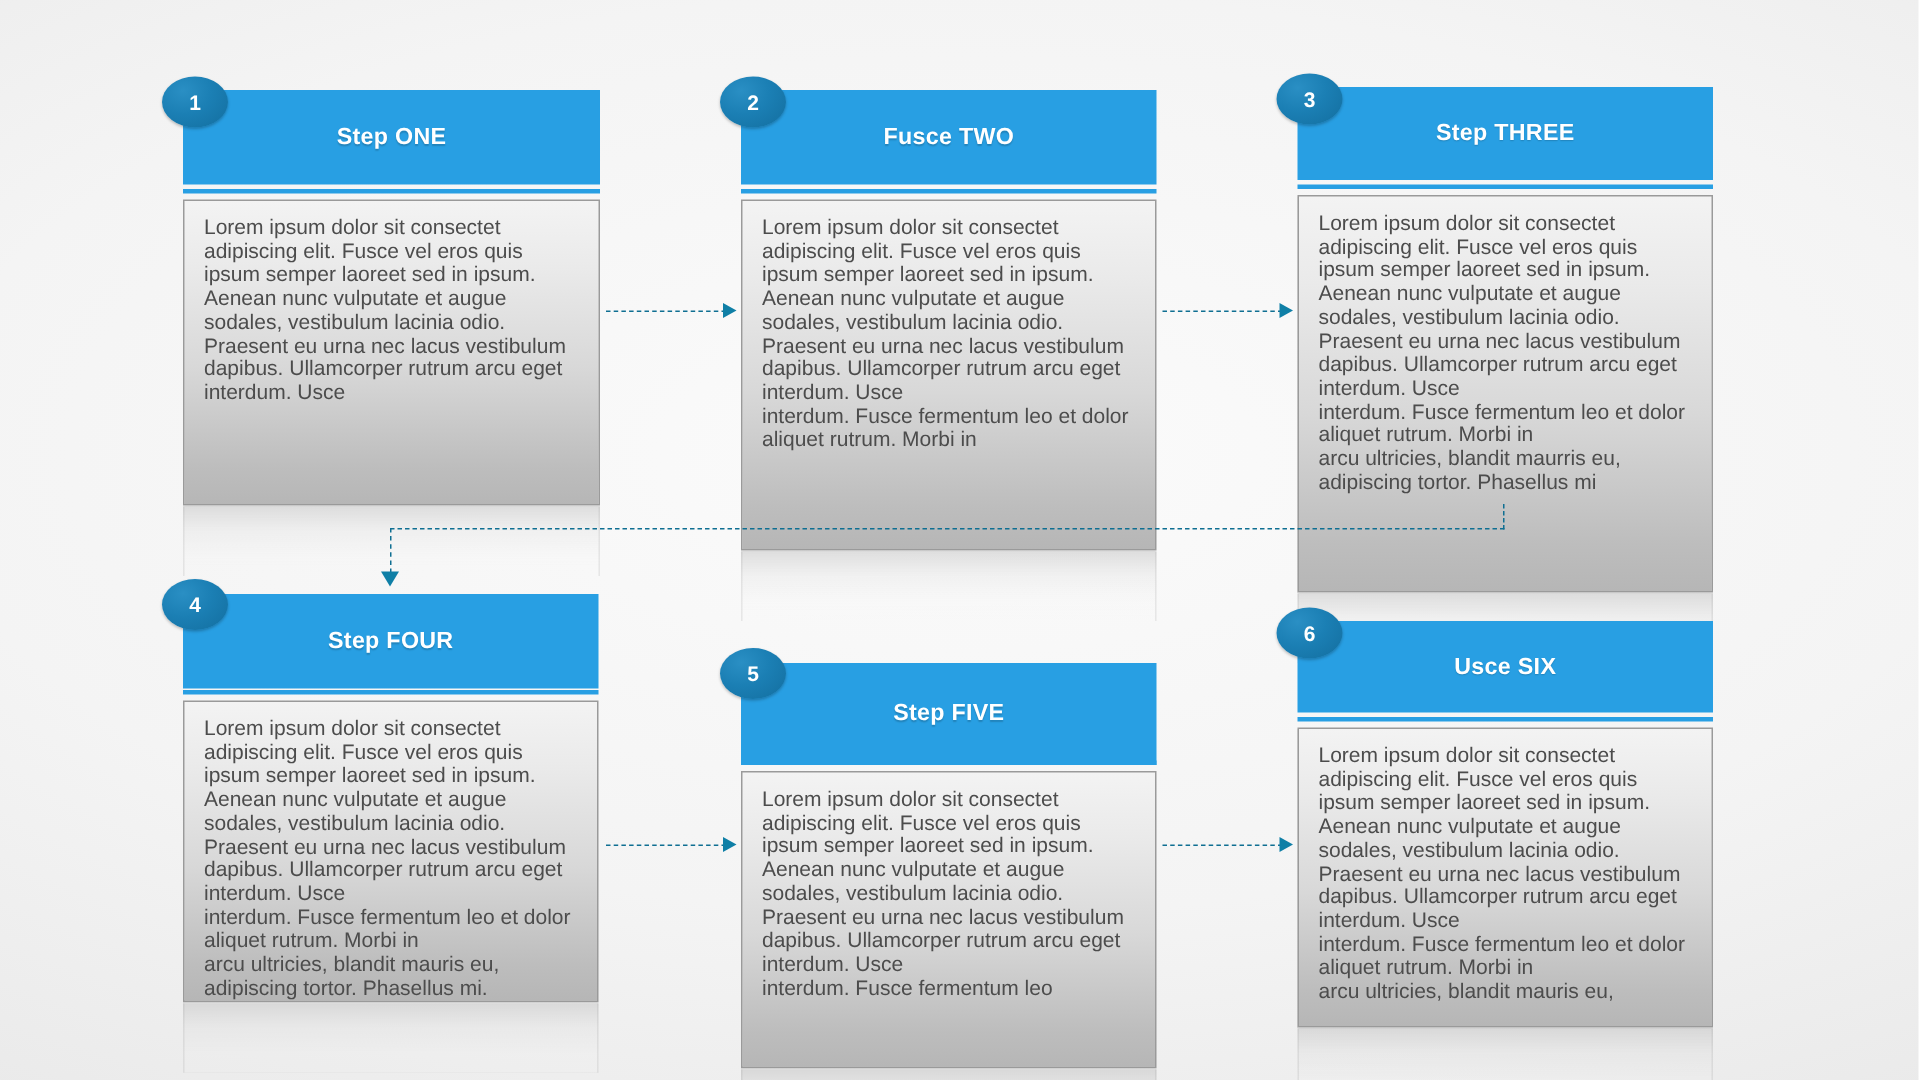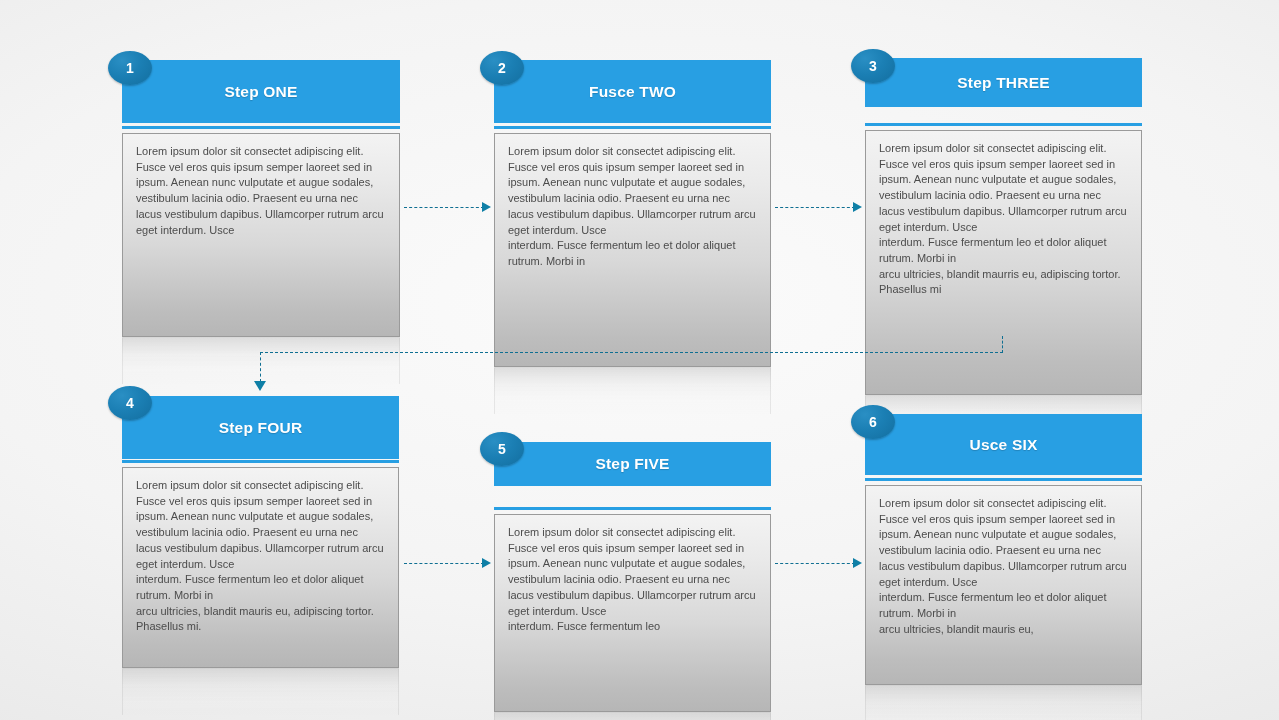--- a/index.html
+++ b/index.html
@@ -46,21 +46,21 @@
     height: 3px;
     background: #289fe3;
   }
   .step-body {
     position: absolute;
     left: 0;
     box-sizing: border-box;
     border: 1px solid #9a9a9a;
     background: linear-gradient(180deg, #f3f3f3 0%, #eaeaea 22%, #d8d8d8 55%, #bdbdbd 88%, #b6b6b6 100%);
     color: #4c4c4c;
-    font-size: 11px;
+    font-size: 14px;
     line-height: 15.7px;
     padding: 10px 13px 8px 13px;
     white-space: pre-line;
     box-shadow: 0 1px 0 rgba(0,0,0,0.12);
   }
   .step-reflection {
     position: absolute;
     left: 0;
     box-sizing: border-box;
     background: linear-gradient(180deg, rgba(186,186,186,0.42) 0%, rgba(210,210,210,0.20) 35%, rgba(235,235,235,0.05) 72%, rgba(255,255,255,0) 100%);
@@ -142,21 +142,21 @@
     <div class="header-rule" style="top:66px;"></div>
     <div class="step-body" style="top:73px; width:277px; height:234px;">Lorem  ipsum dolor sit  consectet adipiscing elit. Fusce vel eros quis ipsum semper laoreet sed in ipsum. Aenean  nunc vulputate et augue sodales, vestibulum lacinia odio. Praesent eu urna nec  lacus vestibulum dapibus. Ullamcorper rutrum arcu eget interdum.  Usce
 interdum.  Fusce fermentum  leo et dolor aliquet rutrum. Morbi in</div>
     <div class="step-reflection" style="top:308px; width:277px; height:46px;"></div>
   </div>
   <div class="badge" style="left:480px; top:51px;">
     <span>2</span>
   </div>
 
   <div class="step" style="left:865px; top:58px; width:277px;">
-    <div class="step-header" style="height:49px;">
+    <div class="step-header" style="height:62px;">
       <span>Step THREE</span>
     </div>
     <div class="header-rule" style="top:65px;"></div>
     <div class="step-body" style="top:72px; width:277px; height:265px;">Lorem  ipsum dolor sit  consectet adipiscing elit. Fusce vel eros quis ipsum semper laoreet sed in ipsum. Aenean  nunc vulputate et augue sodales, vestibulum lacinia odio. Praesent eu urna nec  lacus vestibulum dapibus. Ullamcorper rutrum arcu eget interdum.  Usce
 interdum.  Fusce fermentum  leo et dolor aliquet rutrum. Morbi in
 arcu ultricies, blandit maurris eu, adipiscing tortor.  Phasellus mi</div>
     <div class="step-reflection" style="top:338px; width:277px; height:46px;"></div>
   </div>
   <div class="badge" style="left:851px; top:49px;">
     <span>3</span>
@@ -170,21 +170,21 @@
     <div class="step-body" style="top:71px; width:277px; height:201px;">Lorem  ipsum dolor sit  consectet adipiscing elit. Fusce vel eros quis ipsum semper laoreet sed in ipsum. Aenean  nunc vulputate et augue sodales, vestibulum lacinia odio. Praesent eu urna nec  lacus vestibulum dapibus. Ullamcorper rutrum arcu eget interdum.  Usce
 interdum.  Fusce fermentum  leo et dolor aliquet rutrum. Morbi in
 arcu ultricies, blandit mauris eu, adipiscing tortor.  Phasellus mi.</div>
     <div class="step-reflection" style="top:273px; width:277px; height:46px;"></div>
   </div>
   <div class="badge" style="left:108px; top:386px;">
     <span>4</span>
   </div>
 
   <div class="step" style="left:494px; top:442px; width:277px;">
-    <div class="step-header" style="height:44px;align-items:center;">
+    <div class="step-header" style="height:68px;align-items:center;">
       <span>Step FIVE</span>
     </div>
     <div class="header-rule" style="top:65px;"></div>
     <div class="step-body" style="top:72px; width:277px; height:198px;">Lorem  ipsum dolor sit  consectet adipiscing elit. Fusce vel eros quis ipsum semper laoreet sed in ipsum. Aenean  nunc vulputate et augue sodales, vestibulum lacinia odio. Praesent eu urna nec  lacus vestibulum dapibus. Ullamcorper rutrum arcu eget interdum.  Usce
 interdum.  Fusce fermentum  leo</div>
     <div class="step-reflection" style="top:271px; width:277px; height:46px;"></div>
   </div>
   <div class="badge" style="left:480px; top:432px;">
     <span>5</span>
   </div>

